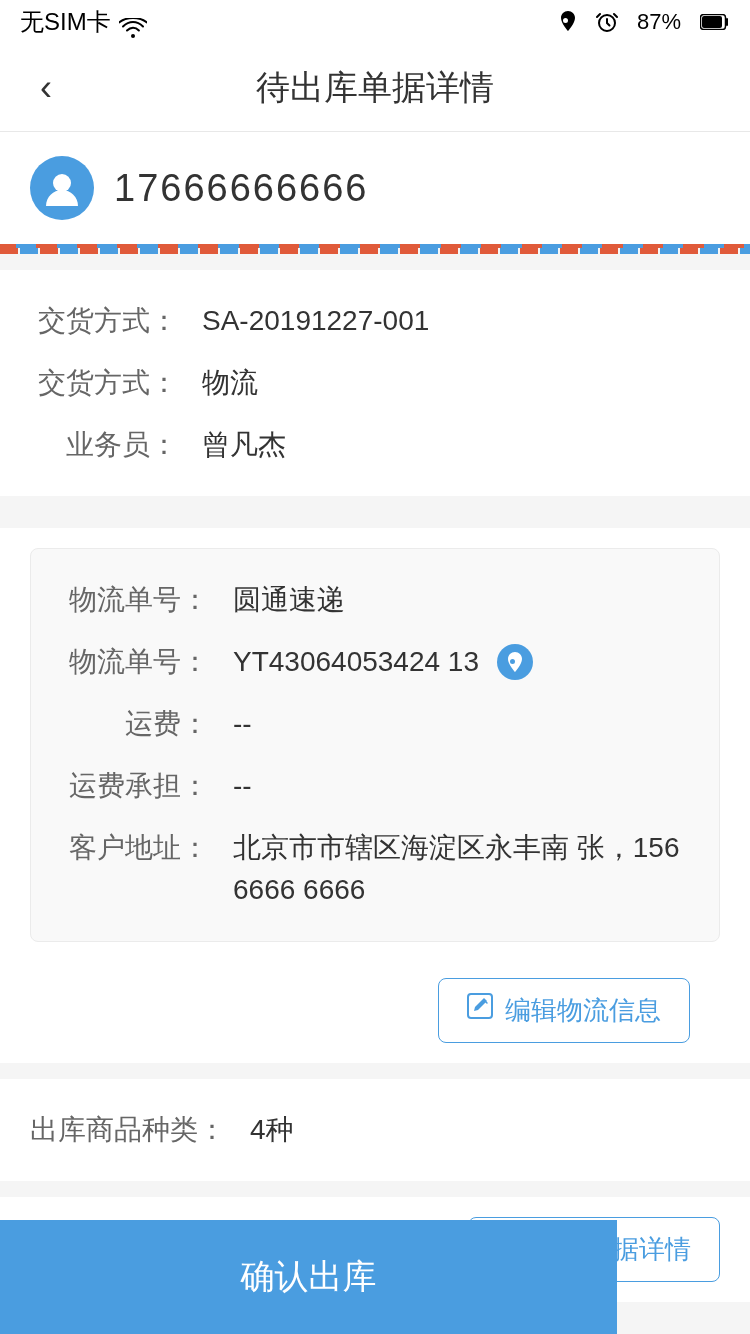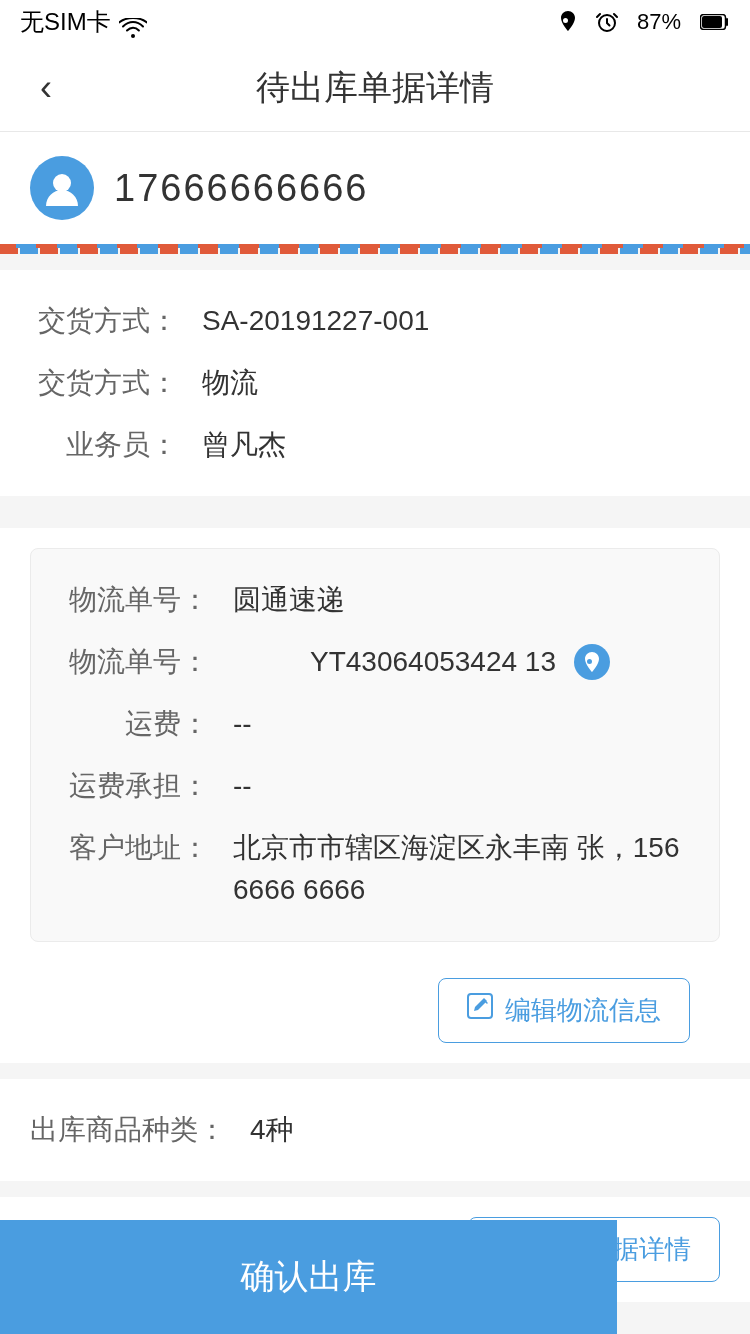--- a/index.html
+++ b/index.html
@@ -149,21 +149,20 @@
     }
     .info-value {
       color: #333;
       flex: 1;
       margin-left: 24px;
     }
     .info-value.with-icon {
       display: flex;
       align-items: center;
       gap: 16px;
-      justify-content: center;
     }
 
     
     .logistics-section {
       background: #f9f9f9;
       border: 1px solid #ebebeb;
       border-radius: 8px;
       margin: 0 0 16px 0;
       padding: 30px 30px;
     }

